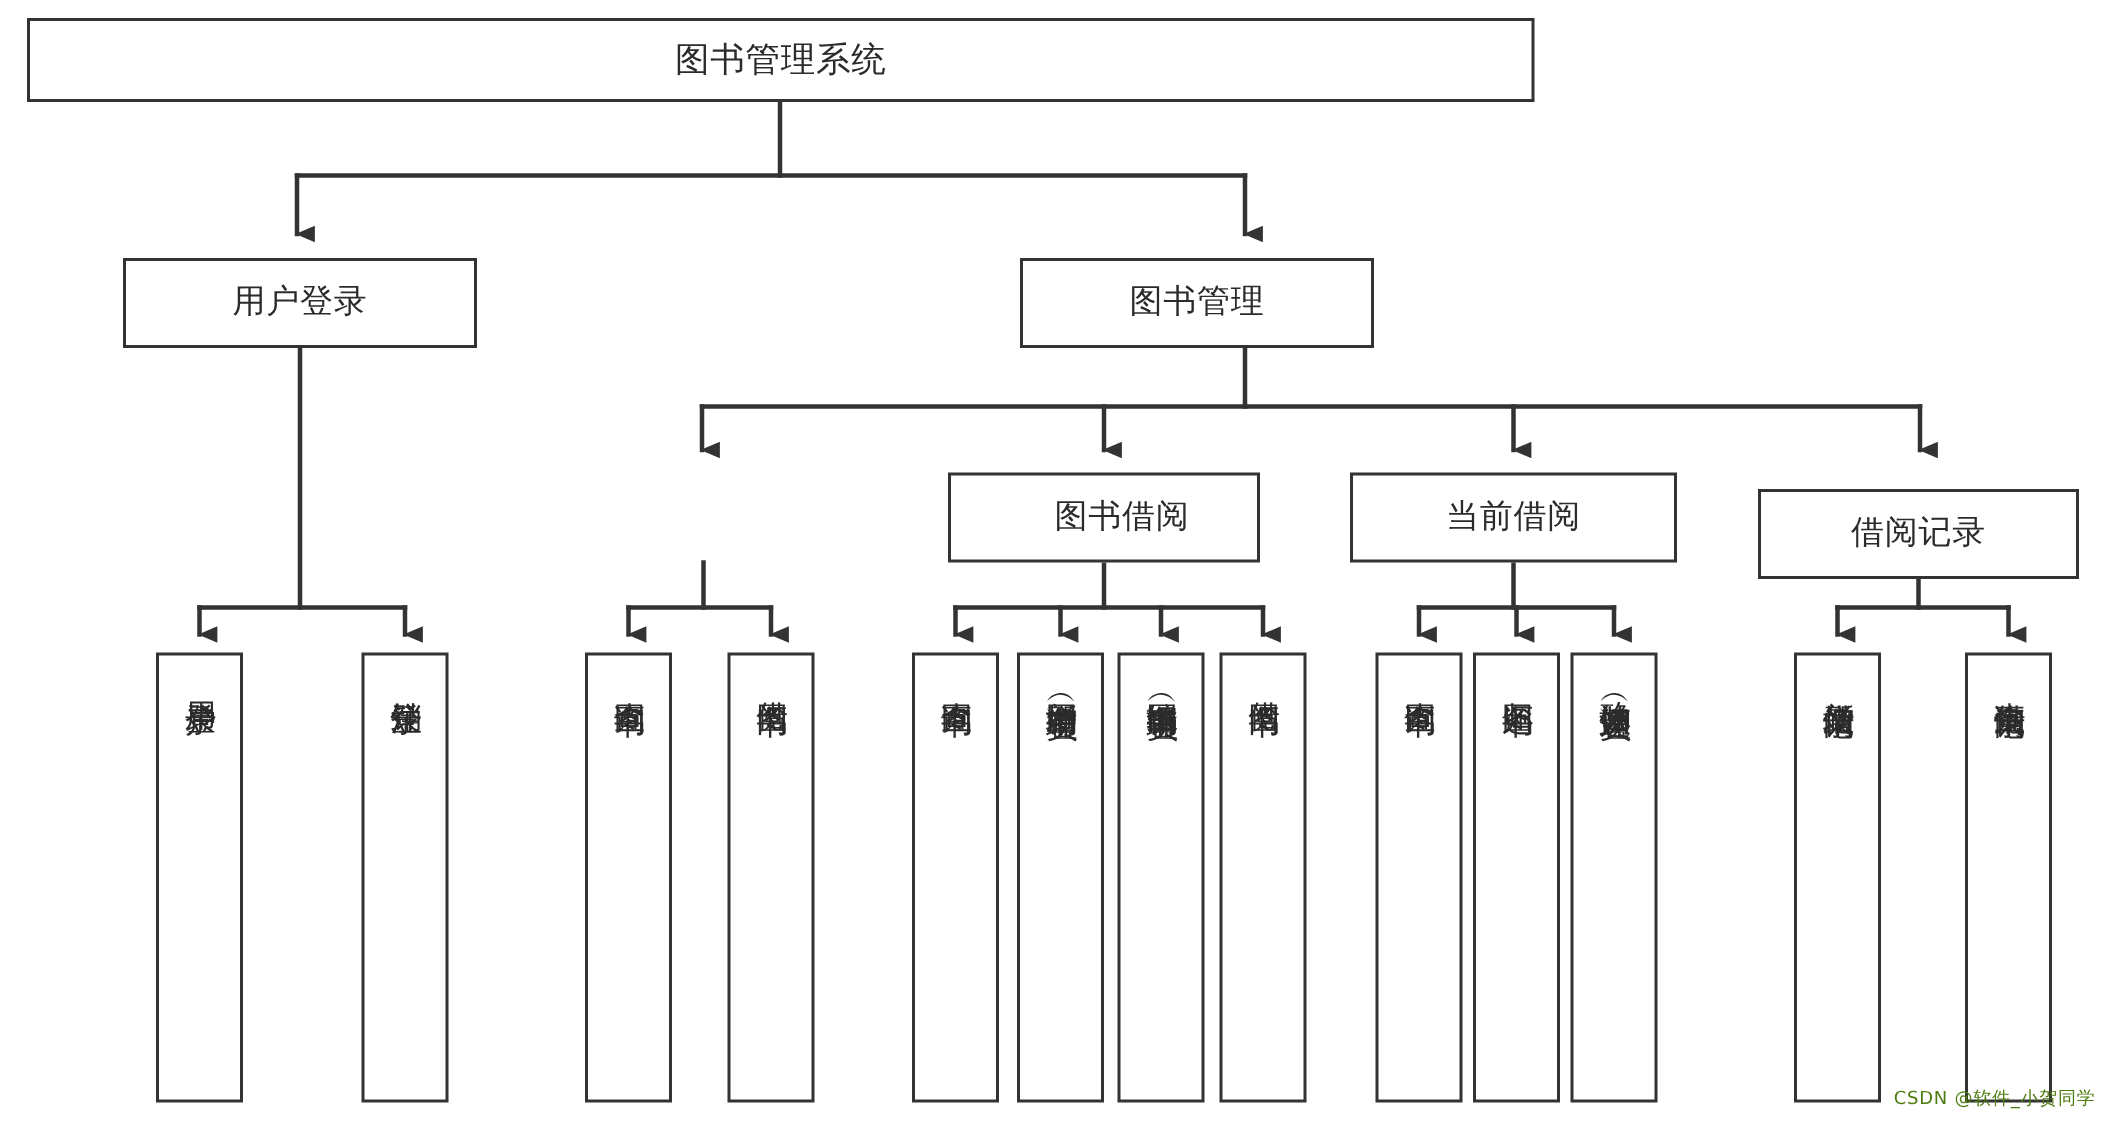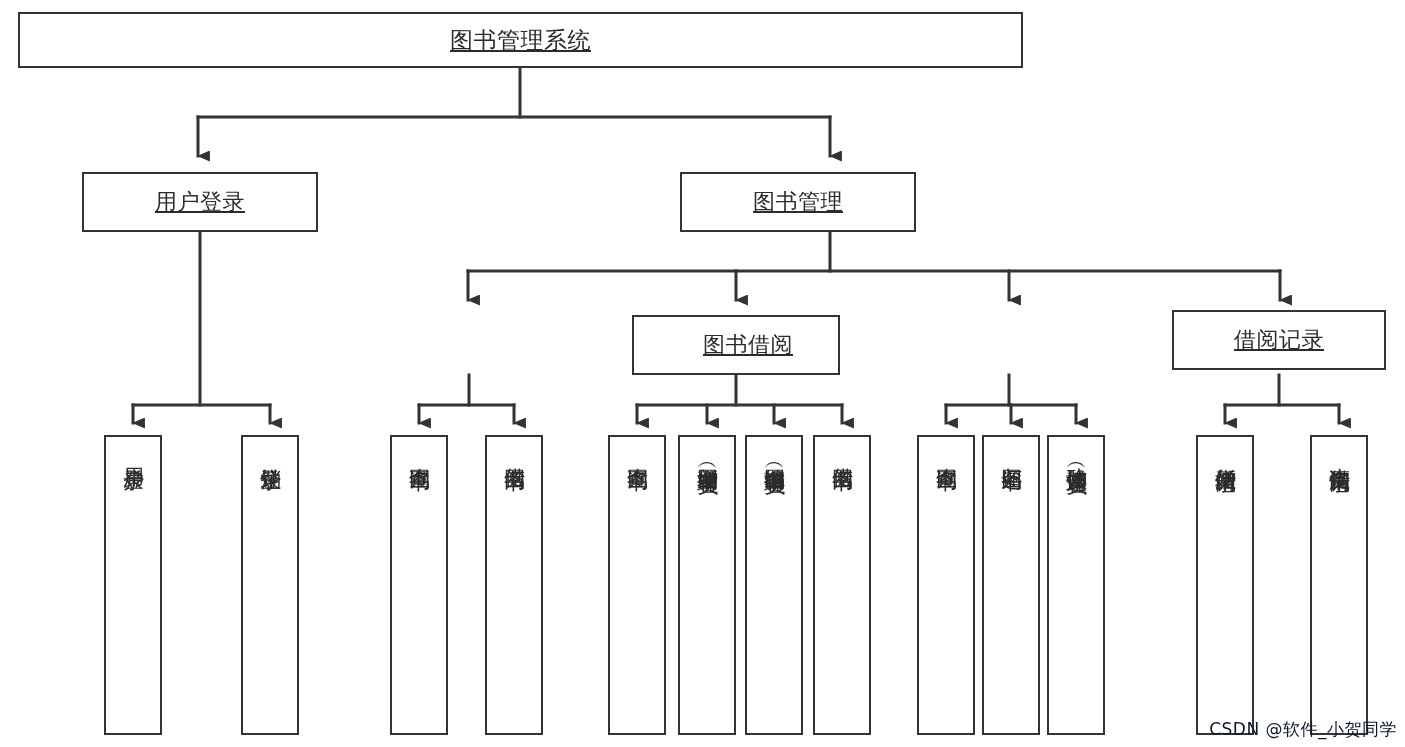--- a/index.html
+++ b/index.html
@@ -37,21 +37,20 @@
   }
   .node .label {
     text-align: center;
     line-height: 1.25;
     letter-spacing: 0.5px;
   }
   
   .node.h .label {
     font-size: 22px;
     white-space: nowrap;
-    text-decoration: underline;
   }
   .node.root .label {
     font-size: 23px;
   }
   
   .node.v {
     align-items: flex-start;
     padding-top: 14px;
   }
   .node.v .label {
@@ -59,22 +58,22 @@
     text-orientation: upright;
     font-size: 21px;
     line-height: 1.32;
     letter-spacing: 1px;
     white-space: nowrap;
   }
   .watermark {
     position: absolute;
     right: 8px;
     bottom: 6px;
-    font-size: 17px;
-    color: #0f172a;
+    font-size: 12px;
+    color: #4d7c0f;
     letter-spacing: 0.5px;
     white-space: nowrap;
     user-select: none;
   }
 </style>
 </head>
 <body>
 
 <div id="canvas">
 
@@ -136,21 +135,24 @@
   <div class="node h" style="left:82px; top:172px; width:236px; height:60px;">
     <span class="label">用户登录</span>
   </div>
   <div class="node h" style="left:680px; top:172px; width:236px; height:60px;">
     <span class="label">图书管理</span>
   </div>
 
   <div class="node h" style="left:632px; top:315px; width:208px; height:60px;padding-left:24px;">
     <span class="label">图书借阅</span>
   </div>
-  <div class="node h" style="left:1172px; top:310px; width:214px; height:60px;">
+  <div class="node h" style="left:900px; top:315px; width:218px; height:60px;">
+    <span class="label">当前借阅</span>
+  </div>
+  <div class="node h" style="left:1172px; top:326px; width:214px; height:60px;">
     <span class="label">借阅记录</span>
   </div>
 
   <div class="node v" style="left:104px; top:435px; width:58px; height:300px;">
     <span class="label">用户登录</span>
   </div>
   <div class="node v" style="left:241px; top:435px; width:58px; height:300px;">
     <span class="label">注销登录</span>
   </div>
   <div class="node v" style="left:390px; top:435px; width:58px; height:300px;">

